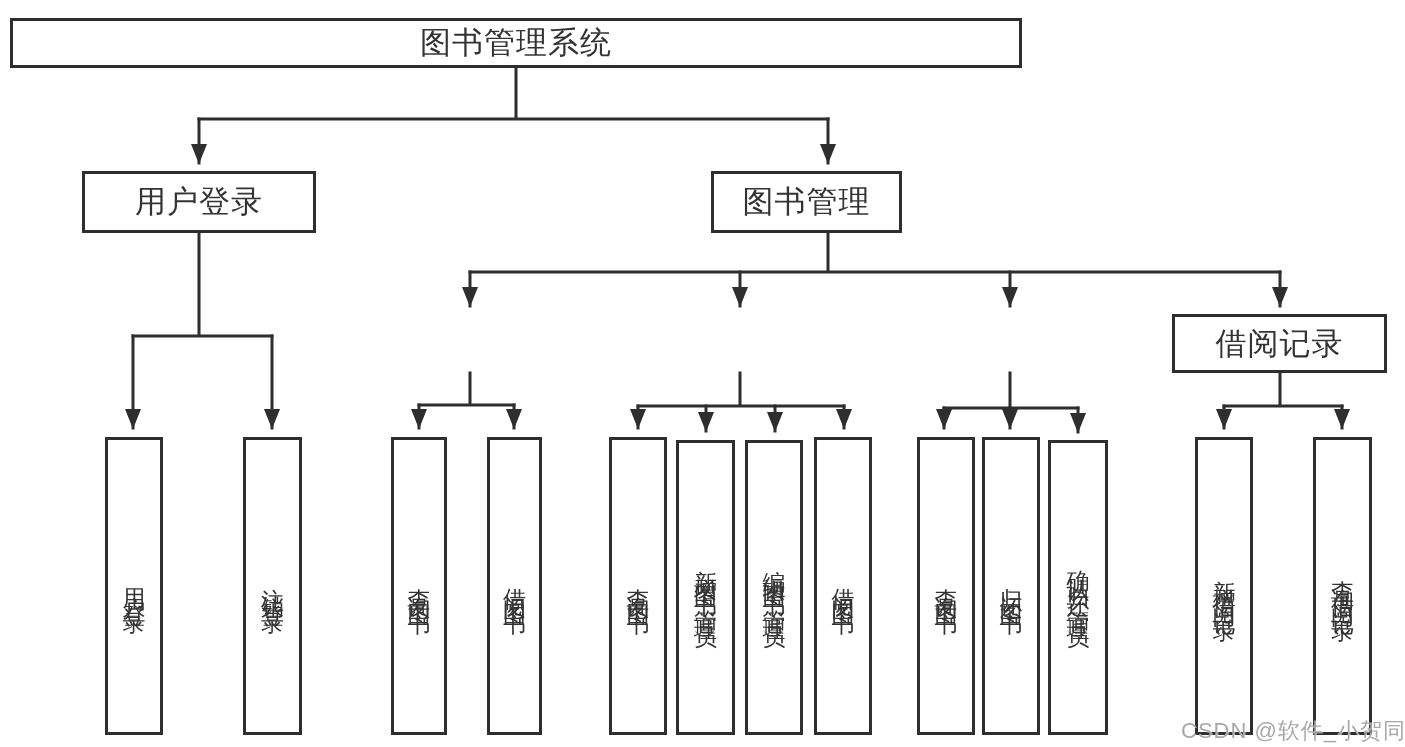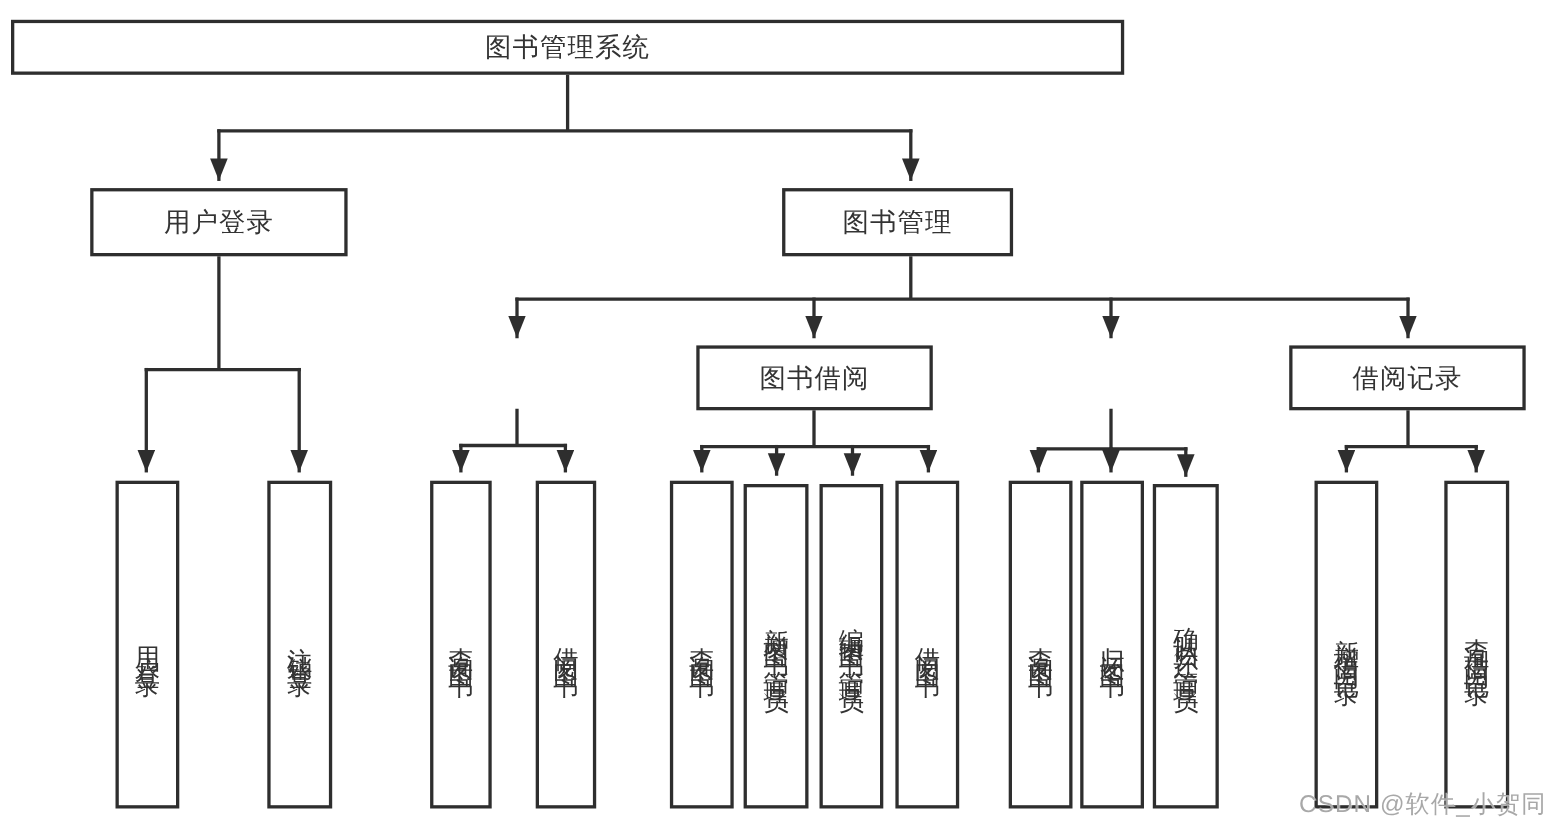--- a/index.html
+++ b/index.html
@@ -17,21 +17,21 @@
     left: 0; top: 0;
     width: 1405px; height: 747px;
   }
   .hbox {
     position: absolute;
     border: 3px solid #2e2e2e;
     background: #ffffff;
     display: flex;
     align-items: center;
     justify-content: center;
-    font-size: 24px;
+    font-size: 31px;
     color: #333333;
     letter-spacing: 1px;
     z-index: 2;
   }
   .vbox {
     position: absolute;
     border: 3px solid #2e2e2e;
     background: #ffffff;
     display: flex;
     align-items: center;
@@ -103,23 +103,22 @@
 
       <path d="M1280,373 V406 M1224,406 H1342"></path>
       <path d="M1224,406 V428" marker-end="url(#arw)"></path>
       <path d="M1342,406 V428" marker-end="url(#arw)"></path>
     </g>
   </svg>
 
   <div class="hbox" style="left:10px;top:18px;width:1012px;height:50px">图书管理系统</div>
 
   <div class="hbox" style="left:82px;top:171px;width:234px;height:62px">用户登录</div>
-  <div class="hbox" style="left:711px;top:171px;width:210px;height:62px">图书管理</div>
+  <div class="hbox" style="left:711px;top:171px;width:191px;height:62px">图书管理</div>
 
-  <div class="hbox" style="left:633px;top:314px;width:215px;height:59px">图书借阅</div>
   <div class="hbox" style="left:1172px;top:314px;width:215px;height:59px">借阅记录</div>
 
   <div class="vbox" style="left:105px;top:437px;width:58px;height:298px">
     <span class="vtext">用户登录</span>
   </div>
   <div class="vbox" style="left:243px;top:437px;width:59px;height:298px">
     <span class="vtext">注销登录</span>
   </div>
 
   <div class="vbox" style="left:391px;top:437px;width:56px;height:298px">

